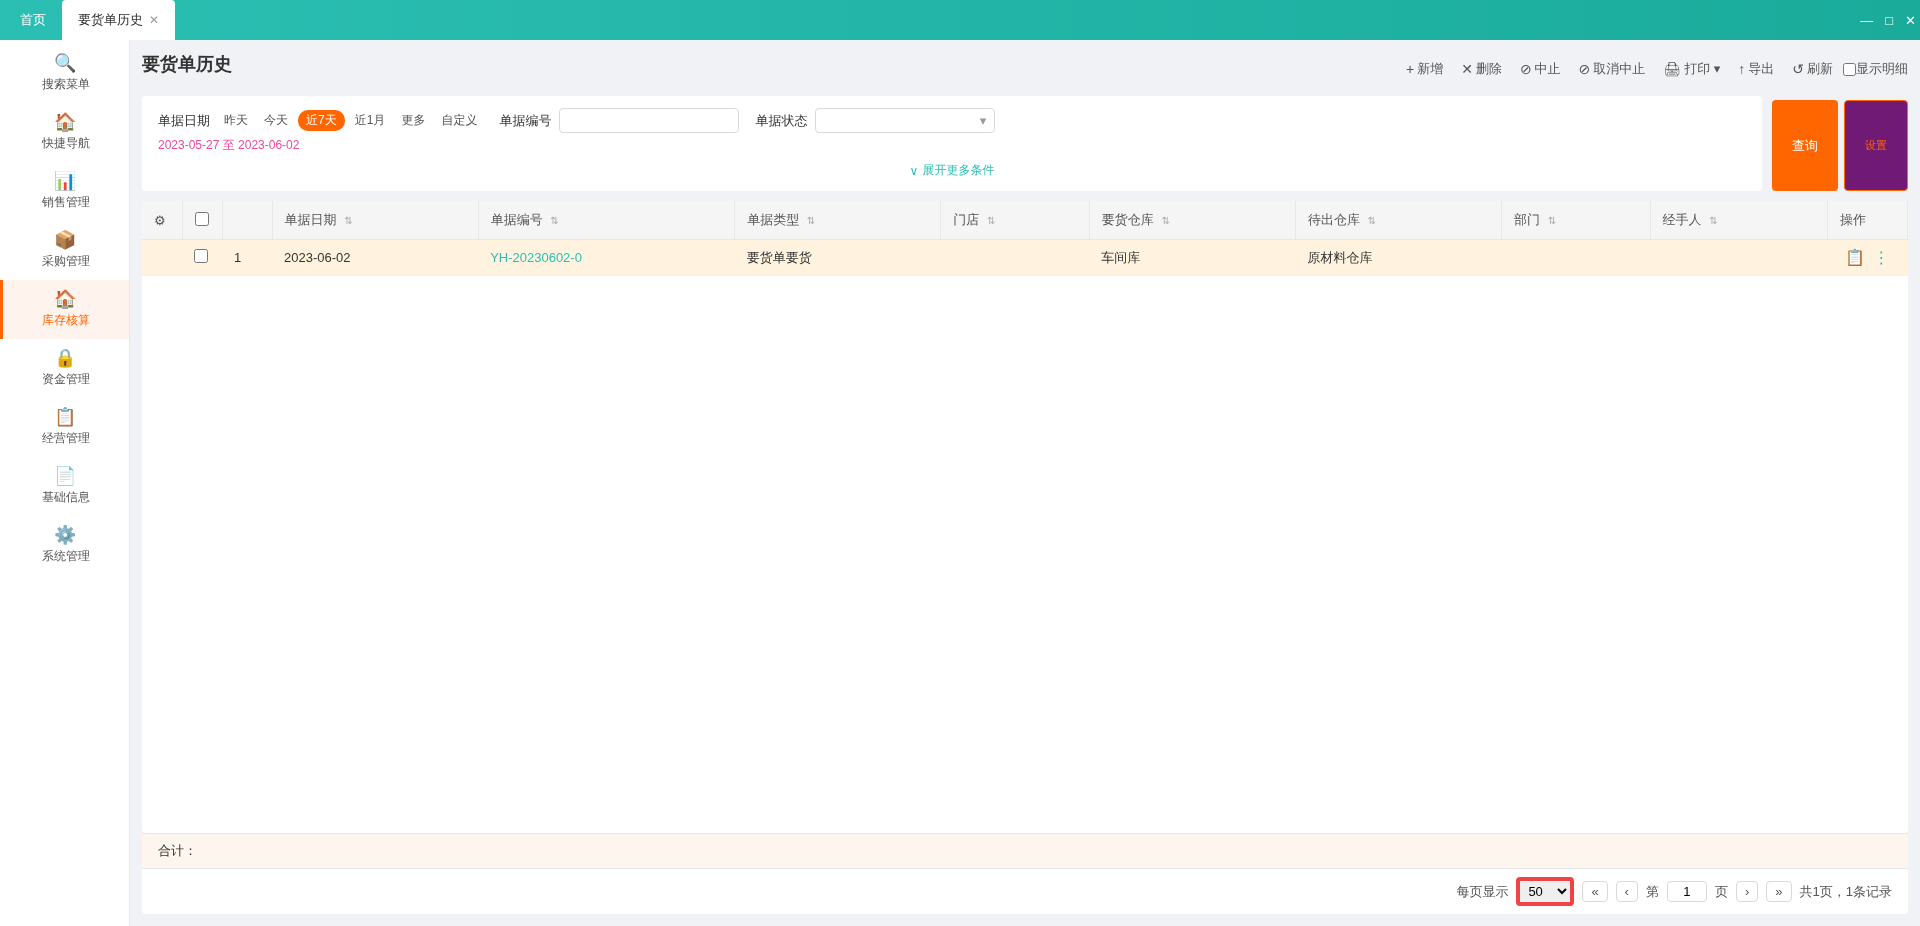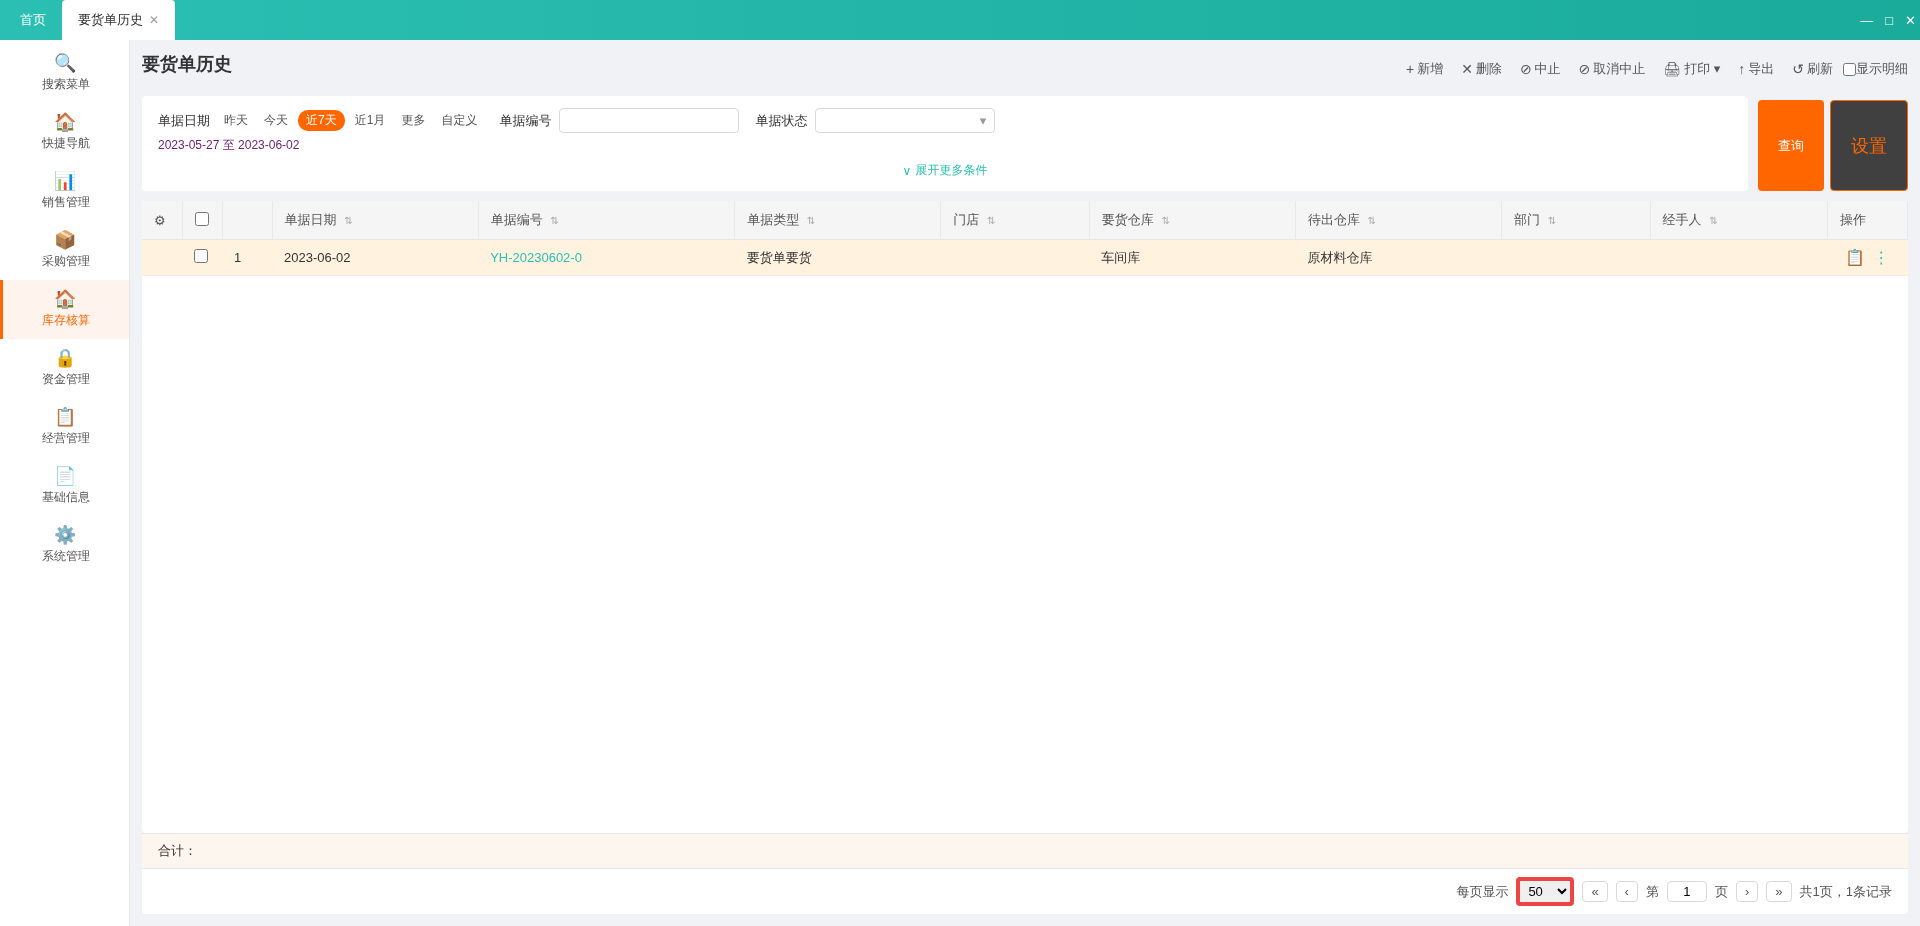--- a/index.html
+++ b/index.html
@@ -135,21 +135,21 @@
       background: none;
     }
     .date-btn.active {
       background: #ff6600;
       color: white;
       border-radius: 10px;
       padding: 2px 8px;
     }
     .date-range-text {
       font-size: 12px;
-      color: #701a75;
+      color: #ec4899;
       margin-top: 11px;
     }
     .filter-input {
       border: 1px solid #d9d9d9;
       border-radius: 4px;
       padding: 4px 8px;
       font-size: 13px;
       width: 180px;
       outline: none;
     }
@@ -197,27 +197,27 @@
     .btn-query {
       background: #ff6600;
       color: white;
       border-radius: 4px;
       padding: 6px 20px;
       cursor: pointer;
       border: none;
       font-size: 13px;
     }
     .btn-setting {
-      background: #404040;
+      background: #701a75;
       color: #ff6600;
       border: 1px solid #ff6600;
       border-radius: 4px;
       padding: 7px 20px;
       cursor: pointer;
-      font-size: 18px;
+      font-size: 11px;
     }
 
     
     .table-container {
       background: white;
       flex: 1;
       overflow: auto;
       border-radius: 0 0 4px 4px;
     }
     .data-table {

